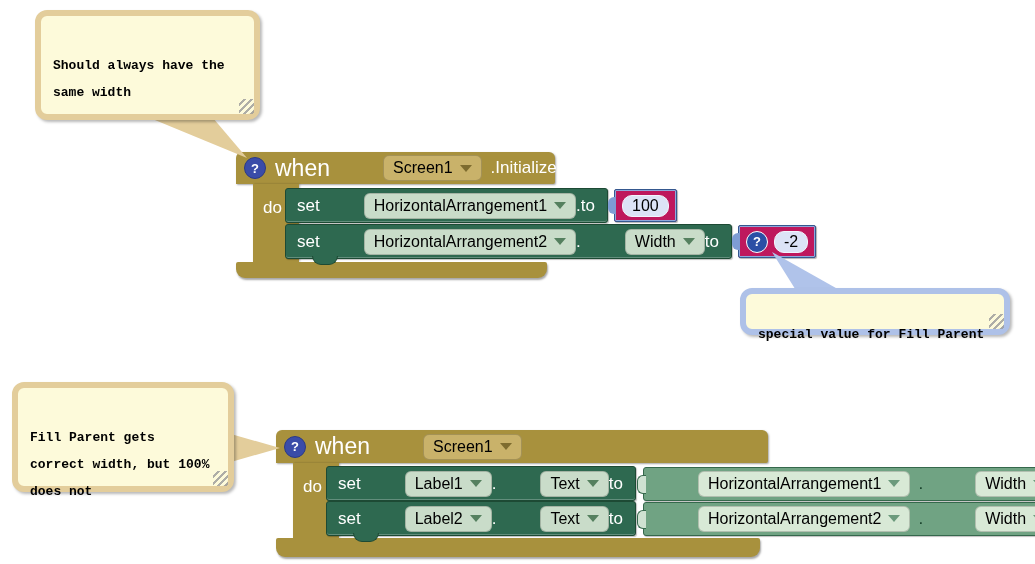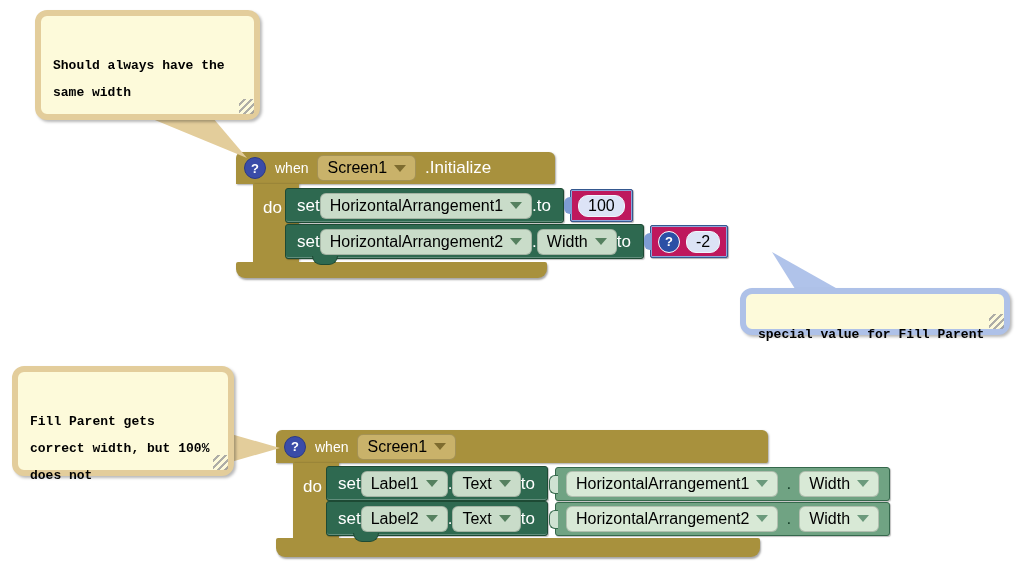--- a/index.html
+++ b/index.html
@@ -34,34 +34,34 @@
   }
   .evt .spine{
     position:absolute;left:17px;background:#A8913D;width:46px;
     box-shadow:1px 0 2px rgba(0,0,0,0.25);
   }
   .evt .spine .do-label{color:#fff;font-size:17px;display:block;margin:14px 0 0 10px;}
   .evt .footer{
     position:absolute;left:0;background:#A8913D;height:16px;
     border-radius:2px 2px 9px 9px;box-shadow:1px 2px 2px rgba(0,0,0,0.35);
   }
-  .wlabel{color:#fff;font-size:14px;}
+  .wlabel{color:#fff;font-size:23px;}
   .elabel{color:#fff;font-size:17px;}
 
   .help-icon{
     width:20px;height:20px;border-radius:50%;background:#3A4CA8;
     border:1px solid #2b3a85;color:#fff;font-size:13px;font-weight:700;
     display:flex;align-items:center;justify-content:center;flex:0 0 auto;
     cursor:pointer;
   }
 
   .dd{
     display:inline-flex;align-items:center;gap:7px;border-radius:6px;
     padding:2px 9px;font-size:16px;color:#000;line-height:20px;
-    border:1px solid rgba(0,0,0,0.18);white-space:nowrap;
+    border:1px solid rgba(0,0,0,0.18);white-space:nowrap;margin-left:44px;
   }
   .dd-tan{background:#C9B26A;}
   .dd-green{background:#C9DCC9;}
   .dd-getter{background:#D8E9D6;}
   .tri{width:0;height:0;border-left:6px solid transparent;border-right:6px solid transparent;}
   .tri-tan{border-top:7px solid #7e6c2f;}
   .tri-green{border-top:7px solid #55805f;}
   .tri-getter{border-top:7px solid #6b9a7c;}
 
   
@@ -252,20 +252,20 @@
     <span>special value for Fill Parent</span>
     <span class="resize-handle"></span>
   </div>
 
   <div class="bubble" style="left:35px;top:10px;width:225px;height:110px;">
     <span>Should always have the
 same width</span>
     <span class="resize-handle"></span>
   </div>
 
-  <div class="bubble" style="left:12px;top:366px;width:222px;height:110px;">
+  <div class="bubble" style="left:12px;top:382px;width:222px;height:110px;">
     <span>Fill Parent gets
 correct width, but 100%
 does not</span>
     <span class="resize-handle"></span>
   </div>
 
 </div>
 
 </body></html>

